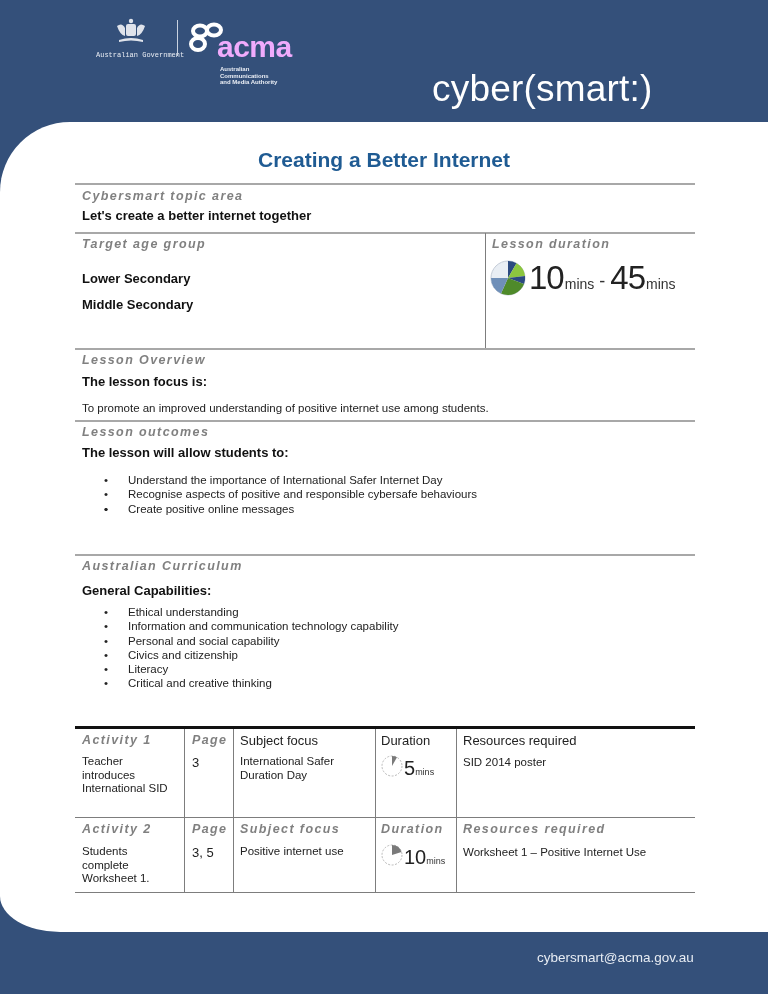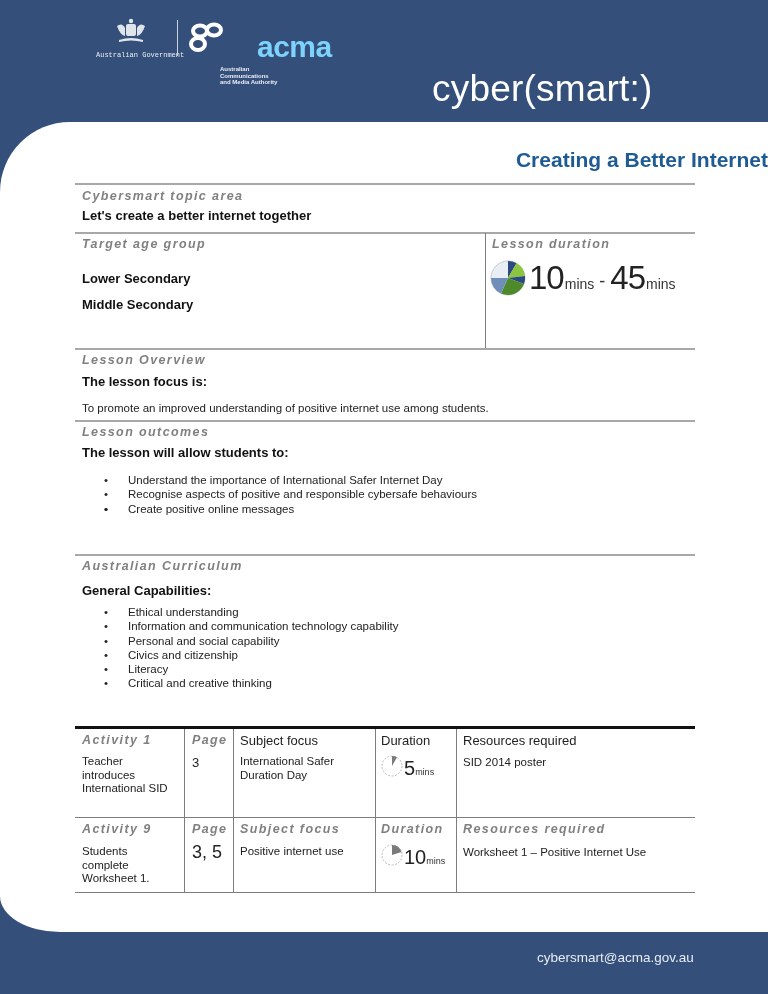--- a/index.html
+++ b/index.html
@@ -5,25 +5,25 @@
   html, body { margin:0; padding:0; }
   body { width:768px; height:994px; position:relative; overflow:hidden; background:#34507a; font-family:"Liberation Sans", sans-serif; color:#111; }
   .page-white { position:absolute; left:0; top:122px; width:768px; height:810px; background:#fff; border-top-left-radius:70px 70px; border-bottom-left-radius:60px 36px; }
   .header { position:absolute; left:0; top:0; width:768px; height:122px; }
   .gov-logo { position:absolute; left:96px; top:18px; width:70px; height:50px; color:#fff; }
   .gov-logo .crest { position:absolute; left:18px; top:0; width:34px; height:28px; }
   .gov-logo .gov-text { position:absolute; left:0; top:33px; font-family:Liberation Mono, monospace; font-size:7px; color:#e8ecf3; white-space:nowrap; }
   .logo-divider { position:absolute; left:177px; top:20px; width:1px; height:36px; background:#c9d2e0; }
   .acma-logo { position:absolute; left:187px; top:22px; width:130px; height:62px; }
   .acma-logo .rings { position:absolute; left:0; top:0; width:44px; height:34px; }
-  .acma-logo .acma-word { position:absolute; left:30px; top:10px; font-size:30px; font-weight:bold; color:#7dd3fc; letter-spacing:-0.5px; line-height:30px;margin-left:40px; }
+  .acma-logo .acma-word { position:absolute; left:30px; top:10px; font-size:30px; font-weight:bold; color:#f0abfc; letter-spacing:-0.5px; line-height:30px; }
   .acma-logo .acma-sub { position:absolute; left:33px; top:44px; font-size:6px; line-height:6.5px; color:#e9edf4; font-weight:bold; }
   .cybersmart-brand { position:absolute; left:432px; top:69px; font-size:37px; color:#fff; letter-spacing:0.2px; line-height:40px; }
 
-  .title { position:absolute; left:0; top:148px; width:768px; text-align:right; font-size:21px; font-weight:bold; color:#1f5b93; }
+  .title { position:absolute; left:0; top:148px; width:768px; text-align:center; font-size:21px; font-weight:bold; color:#1f5b93; }
   .hr { position:absolute; left:75px; width:620px; height:2px; background:#a8a8a8; }
   .label { position:absolute; font-style:italic; font-weight:bold; color:#808080; font-size:12.5px; letter-spacing:1.4px; }
   .bold-text { position:absolute; font-weight:bold; font-size:13px; color:#111; }
   .body-text { position:absolute; font-size:12px; color:#222; }
   .vline { position:absolute; width:1px; background:#7d7d7d; }
 
   .bullets { position:absolute; left:80px; margin:0; padding:0; list-style:none; }
   .bullets li { position:relative; padding-left:48px; font-size:11.5px; line-height:14.3px; color:#222; }
   .bullets li .dot { position:absolute; left:24px; top:0; }
 
@@ -158,28 +158,28 @@
       <circle cx="12" cy="12" r="10" fill="#fff" stroke="#b9b9b9" stroke-width="1" stroke-dasharray="2 1.5"></circle>
       <path d="M12 12 L12 2 A10 10 0 0 1 17 3.3 Z" fill="#7a7a7a"></path>
     </svg>
     <span class="n">5</span>
     <span class="m">mins</span>
   </div>
   <div class="cell" style="left:463px; top:756px;">SID 2014 poster</div>
 </div>
 
 <div>
-  <div class="cell-h-italic" style="left:82px; top:822px;">Activity 9</div>
+  <div class="cell-h-italic" style="left:82px; top:822px;">Activity 2</div>
   <div class="cell-h-italic" style="left:192px; top:822px;">Page</div>
   <div class="cell-h-italic" style="left:240px; top:822px;">Subject focus</div>
   <div class="cell-h-italic" style="left:381px; top:822px;">Duration</div>
   <div class="cell-h-italic" style="left:463px; top:822px;">Resources required</div>
 
   <div class="cell" style="left:82px; top:845px; width:95px;">Students complete Worksheet 1.</div>
-  <div class="cell" style="left:192px; top:846px; font-size:18px;text-align:center;">3, 5</div>
+  <div class="cell" style="left:192px; top:846px; font-size:13px;text-align:center;">3, 5</div>
   <div class="cell" style="left:240px; top:845px; width:128px;">Positive internet use</div>
   <div class="act-dur" style="left:380px; top:843px;">
     <svg width="24" height="24" viewBox="0 0 24 24">
       <circle cx="12" cy="12" r="10" fill="#fff" stroke="#b9b9b9" stroke-width="1" stroke-dasharray="2 1.5"></circle>
       <path d="M12 12 L12 2 A10 10 0 0 1 21.5 9 Z" fill="#7a7a7a"></path>
     </svg>
     <span class="n">10</span>
     <span class="m">mins</span>
   </div>
   <div class="cell" style="left:463px; top:846px;">Worksheet 1 – Positive Internet Use</div>

